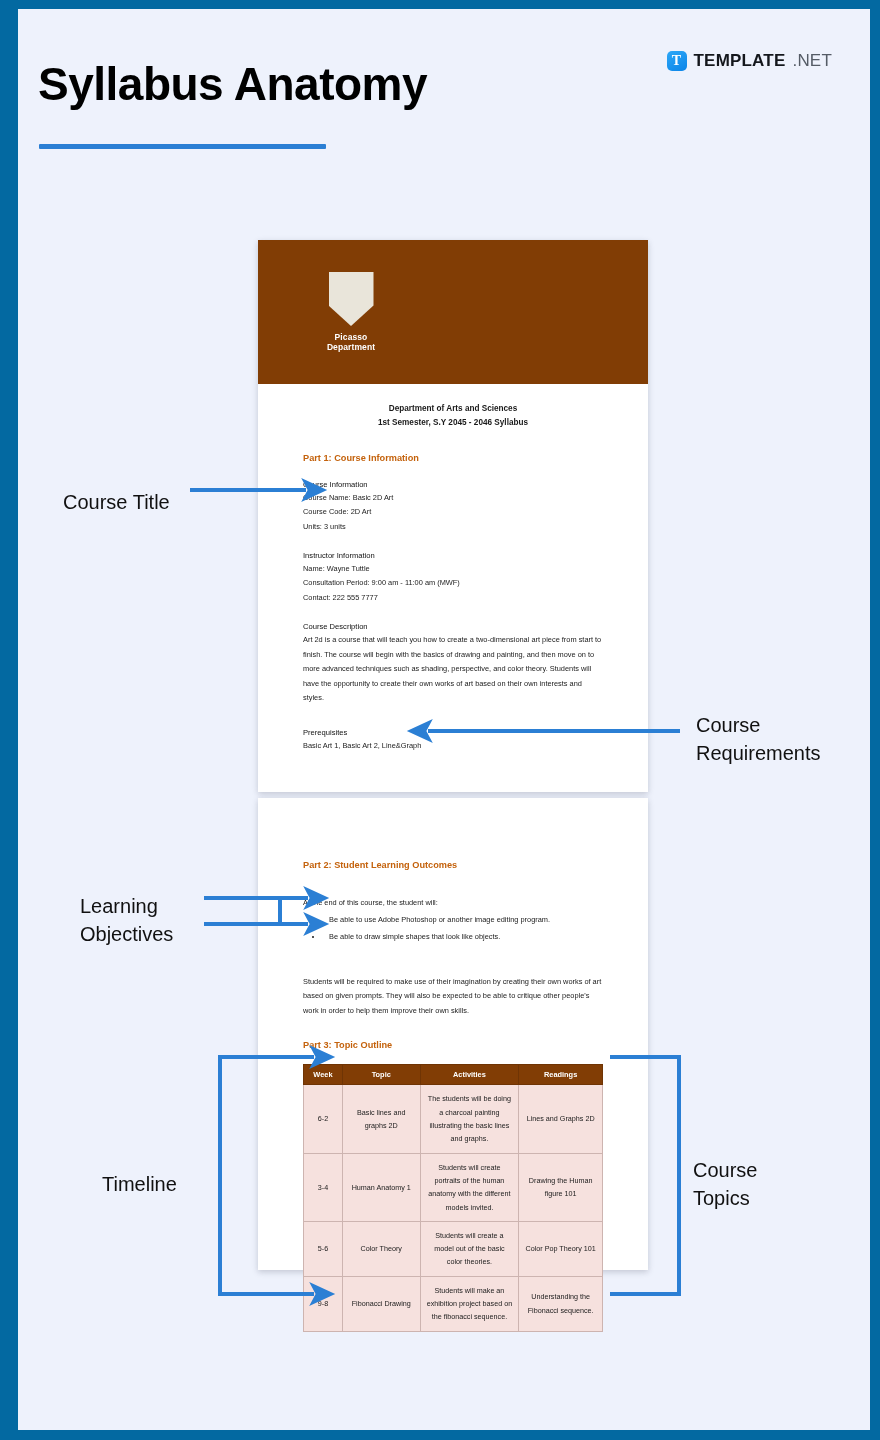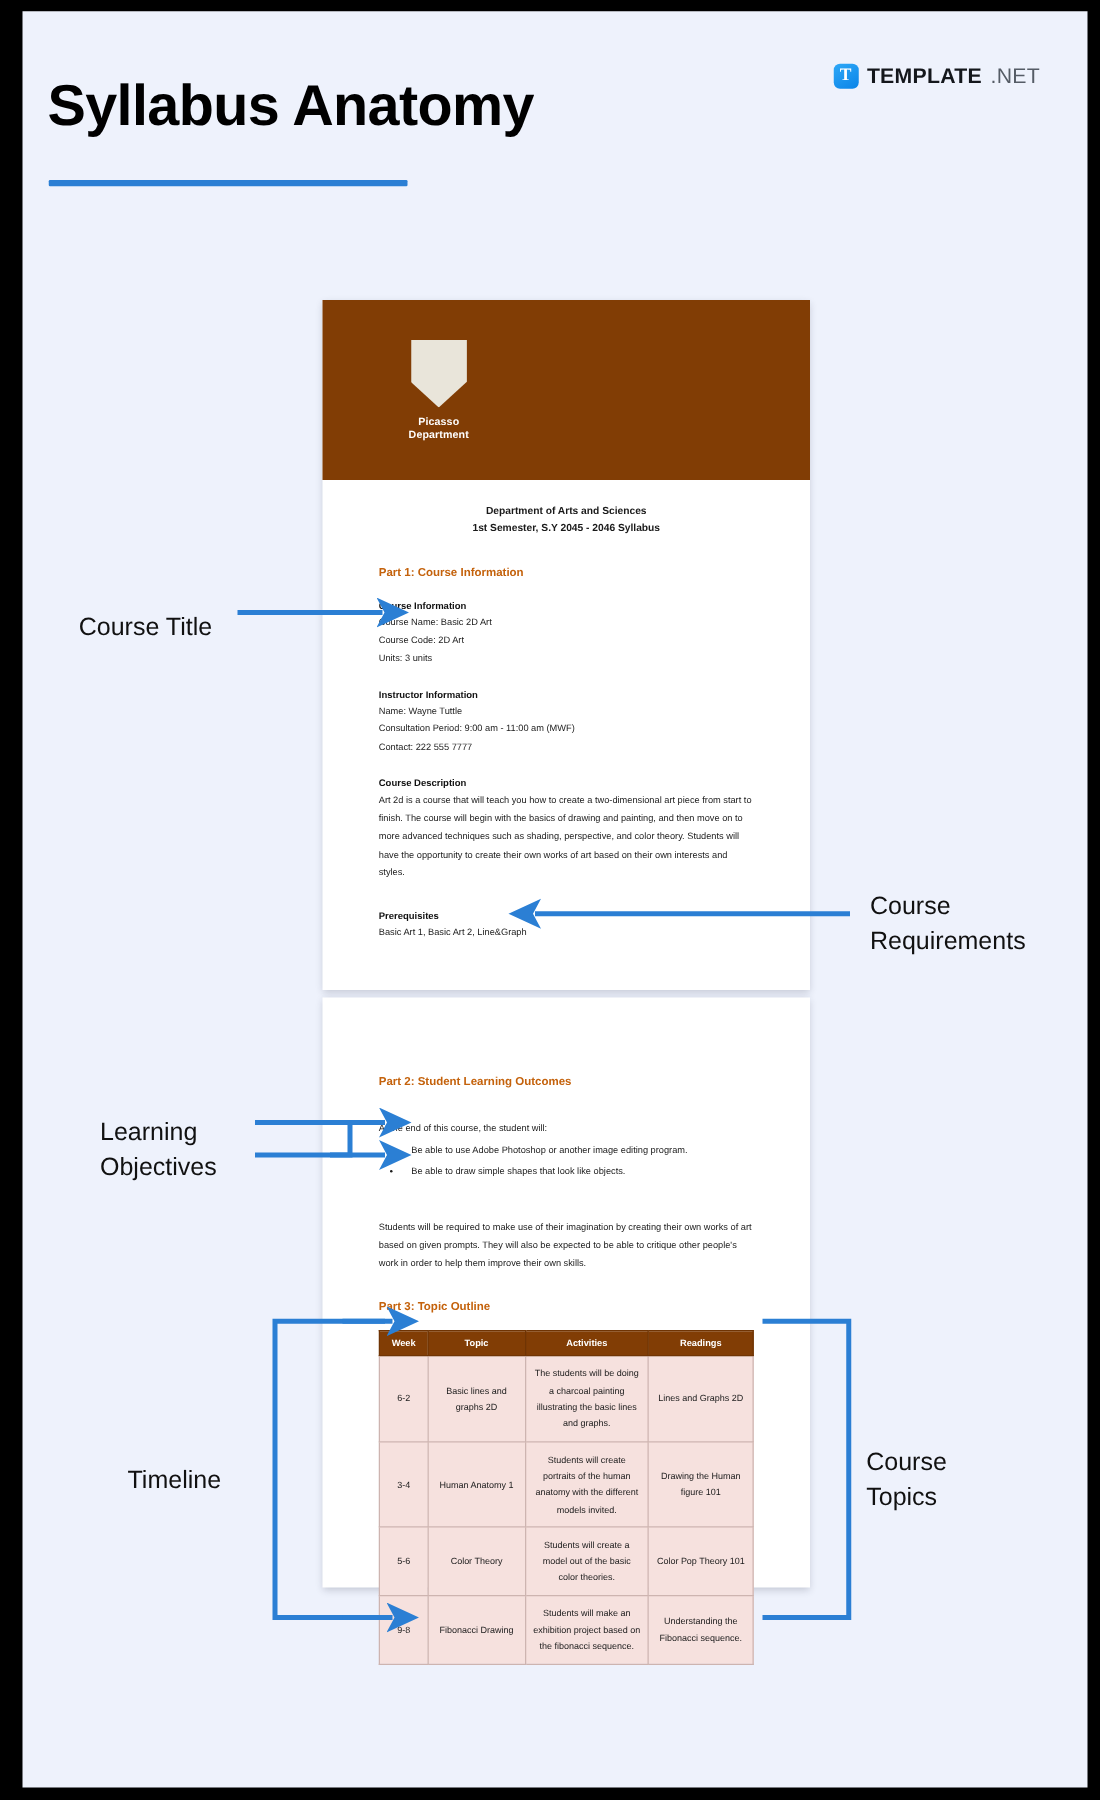--- a/index.html
+++ b/index.html
@@ -13,21 +13,21 @@
   body {
     font-family: "Liberation Sans", sans-serif;
     position: relative;
     overflow: hidden;
   }
 
   
   #page-frame {
     position: absolute;
     inset: 0;
-    background: #000000;
+    background: #0369a1;
     padding: 9px 10px 10px 18px;
   }
   #page-canvas {
     position: relative;
     width: 100%;
     height: 100%;
     background: #eef2fc;
     overflow: hidden;
   }
 
@@ -137,21 +137,21 @@
     line-height: 1.75;
   }
   .part-heading {
     color: #c4620c;
     font-size: 9.2px;
     font-weight: 700;
     margin-top: 22px;
   }
   .block-heading {
     font-size: 7.6px;
-    font-weight: 700;
+    font-weight: 400;
     color: #111;
     margin-top: 17px;
     margin-bottom: 2px;
   }
   .info-line {
     font-size: 7.4px;
     color: #1b1b1b;
     line-height: 1.95;
   }
   .body-para {

